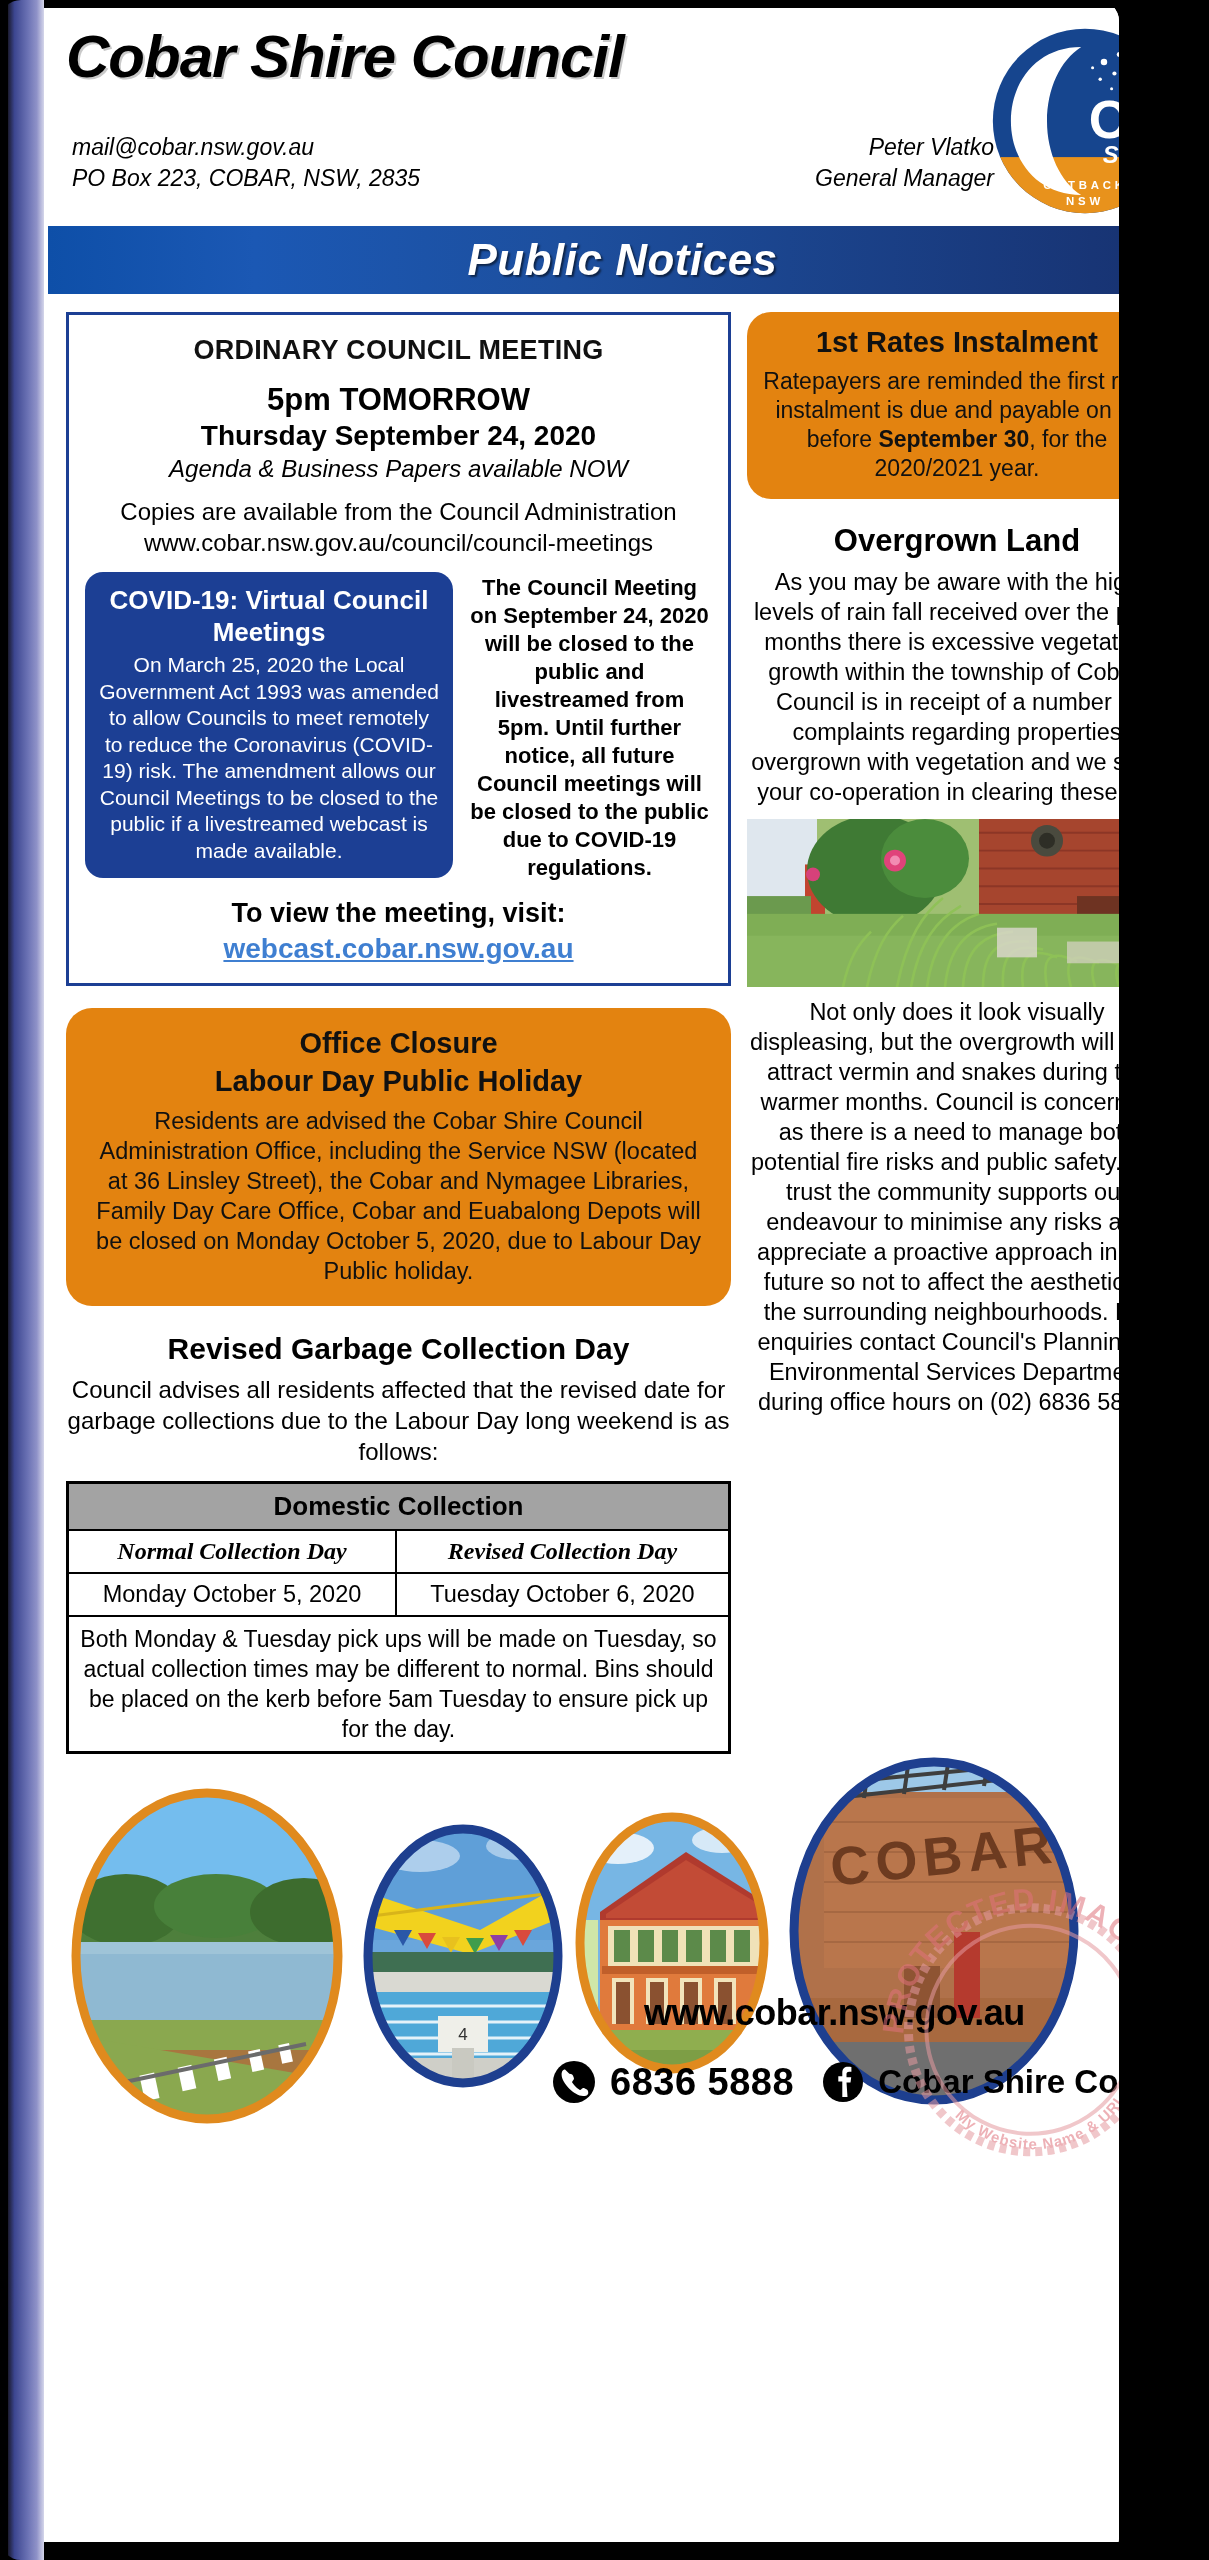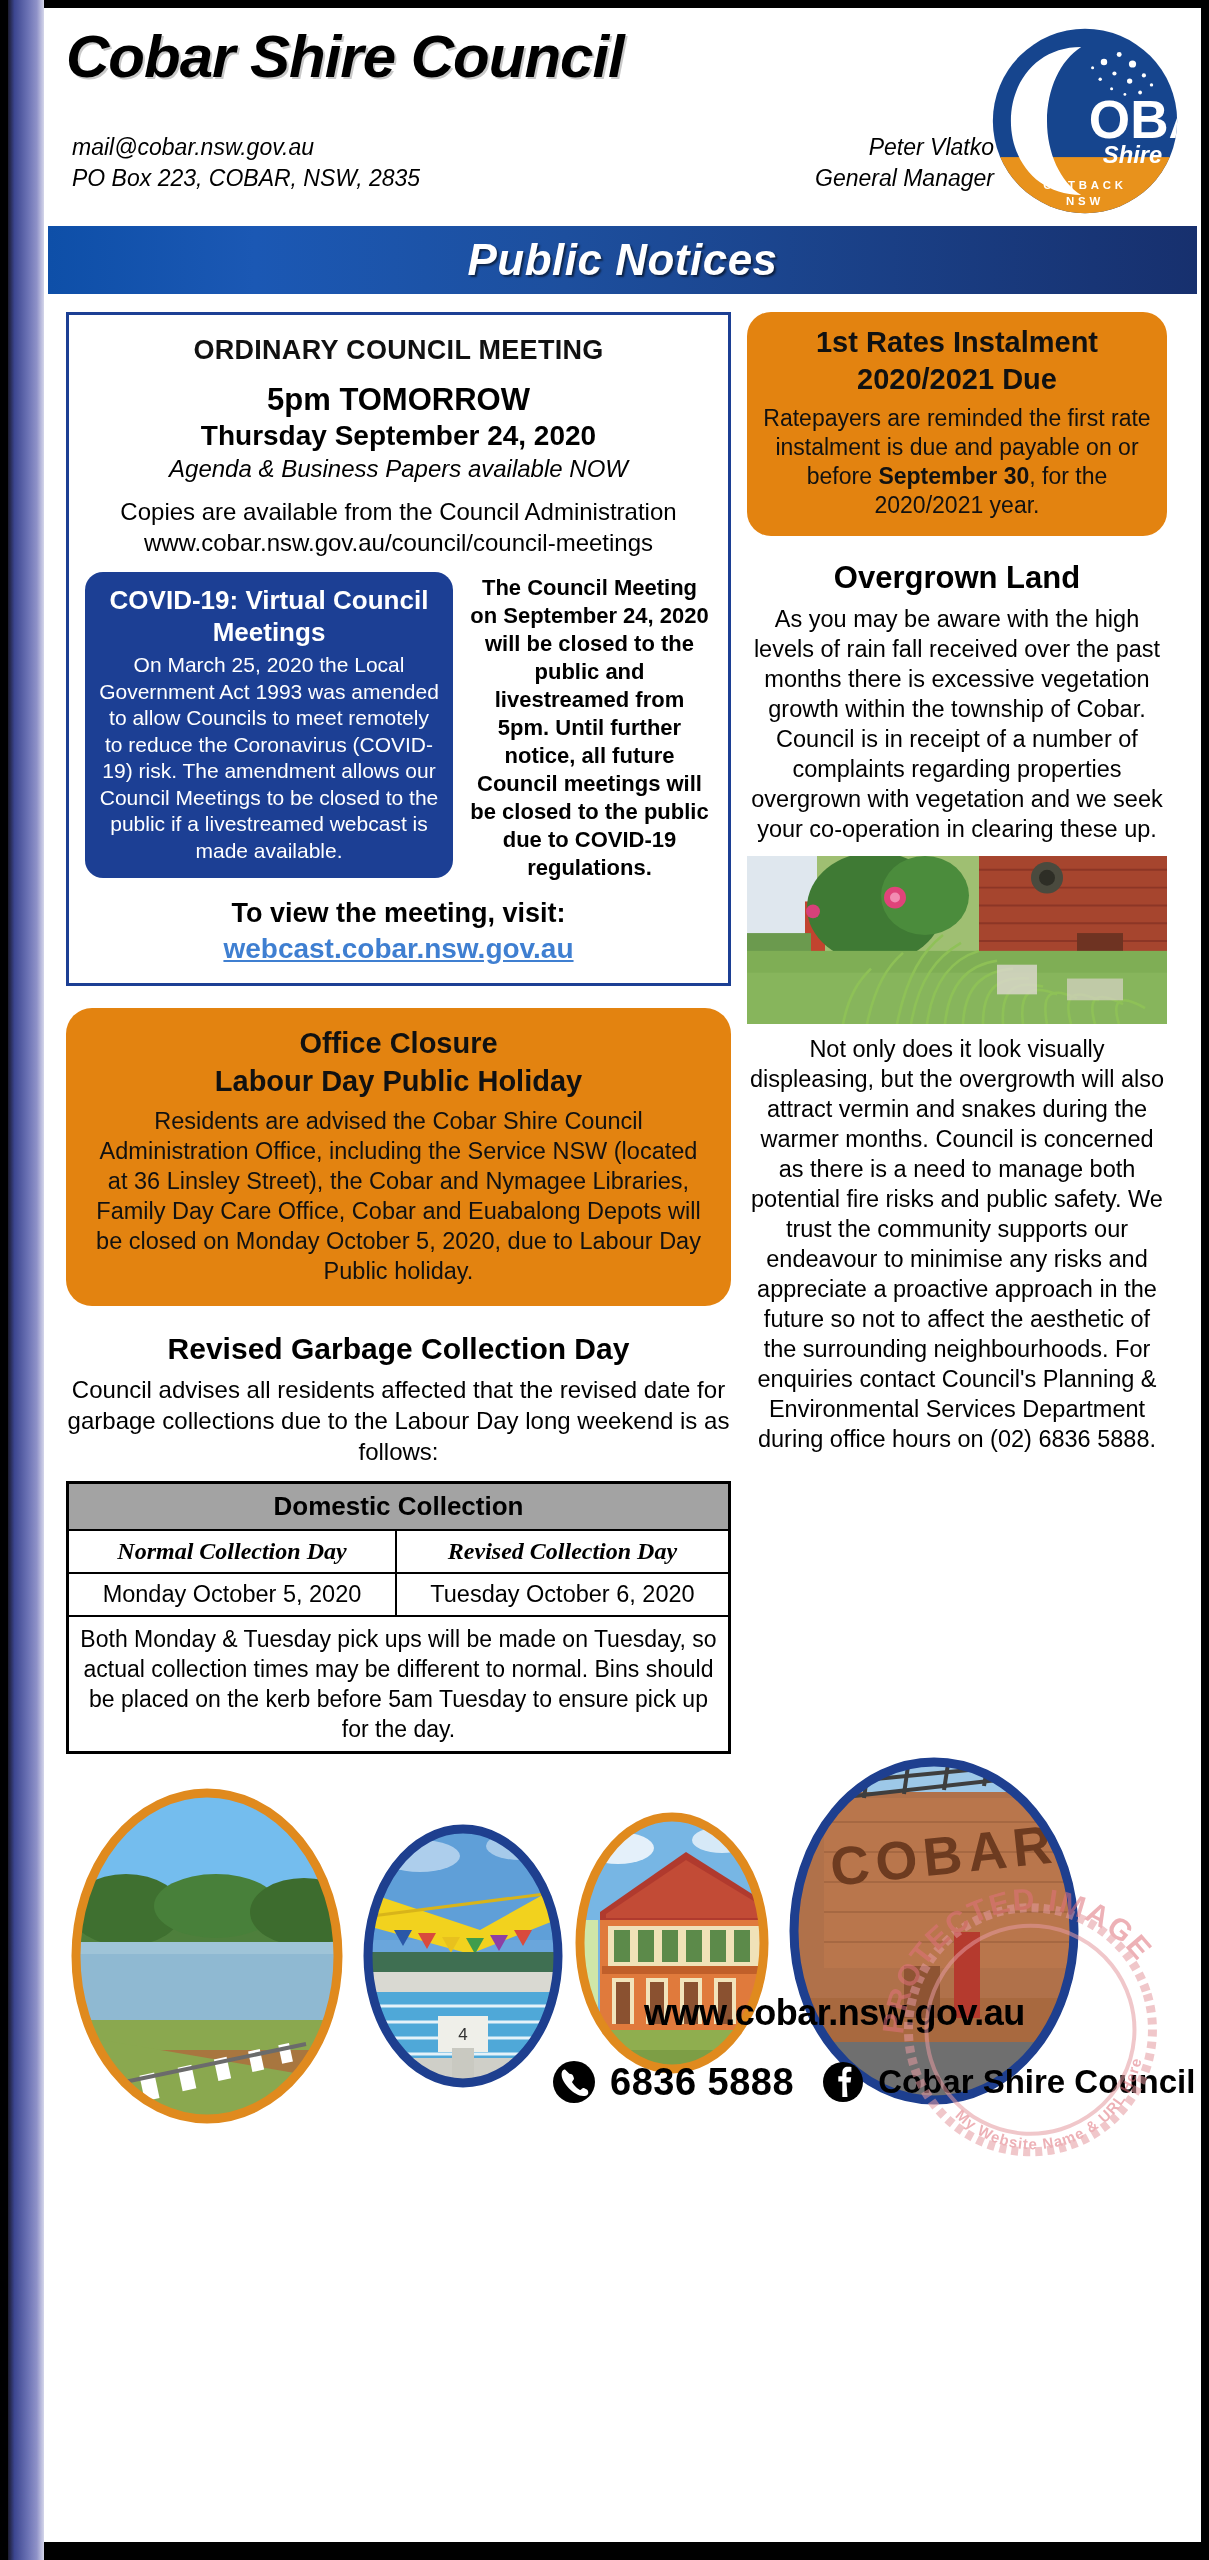--- a/index.html
+++ b/index.html
@@ -1,18 +1,18 @@
 <!DOCTYPE html>
 <html><head>
 <meta charset="utf-8">
 <title>Cobar Shire Council — Public Notices</title>
 <style>
   html,body{margin:0;padding:0;background:#000;}
   body{font-family:"Liberation Sans",sans-serif;}
-  .page{position:relative;width:1209px;height:2560px;background:#000;overflow:hidden;}
+  .page{position:relative;width:1119px;height:2560px;background:#000;overflow:hidden;border-radius:21px;}
   .lavender{position:absolute;left:8px;top:0;width:36px;height:2560px;
     background:linear-gradient(90deg,#1b1b2e 0%,#3c4690 18%,#6b72b4 55%,#8f92c8 80%,#d5d6ea 100%);}
   .sheet{position:absolute;left:44px;top:8px;width:1157px;height:2534px;background:#ffffff;}
 
   
   .hdr{position:relative;height:212px;background:#fff;}
   .hdr-title{position:absolute;left:22px;top:14px;font-size:60px;font-weight:bold;font-style:italic;
     color:#000;letter-spacing:-1px;white-space:nowrap;text-shadow:2px 2px 0 #c9c9c9;}
   .hdr-left{position:absolute;left:28px;top:124px;font-style:italic;font-size:23px;line-height:31px;color:#000;}
   .hdr-right{position:absolute;left:700px;top:124px;width:250px;text-align:right;font-style:italic;
@@ -190,21 +190,20 @@
             <td class="gt-note" colspan="2">Both Monday &amp; Tuesday pick ups will be made on Tuesday, so actual collection times may be different to normal. Bins should be placed on the kerb before 5am Tuesday to ensure pick up for the day.</td>
           </tr>
         </tbody>
           </table>
       </div>
 
       <div class="colR">
         <div class="rates">
           <div class="rates-h">
             <div>1st Rates Instalment</div>
-            <div>2020/2021 Due</div>
           </div>
           <div class="rates-p"><span>Ratepayers are reminded the first rate instalment is due and payable on or before </span><b>September 30</b><span>, for the 2020/2021 year.</span></div>
         </div>
 
         <div class="og-h">Overgrown Land</div>
         <div class="og-p">As you may be aware with the high levels of rain fall received over the past months there is excessive vegetation growth within the township of Cobar. Council is in receipt of a number of complaints regarding properties overgrown with vegetation and we seek your co-operation in clearing these up.</div>
 
         <svg class="og-photo" viewBox="0 0 420 170" preserveAspectRatio="none">
           <defs>
               <clipPath id="ogclip">

